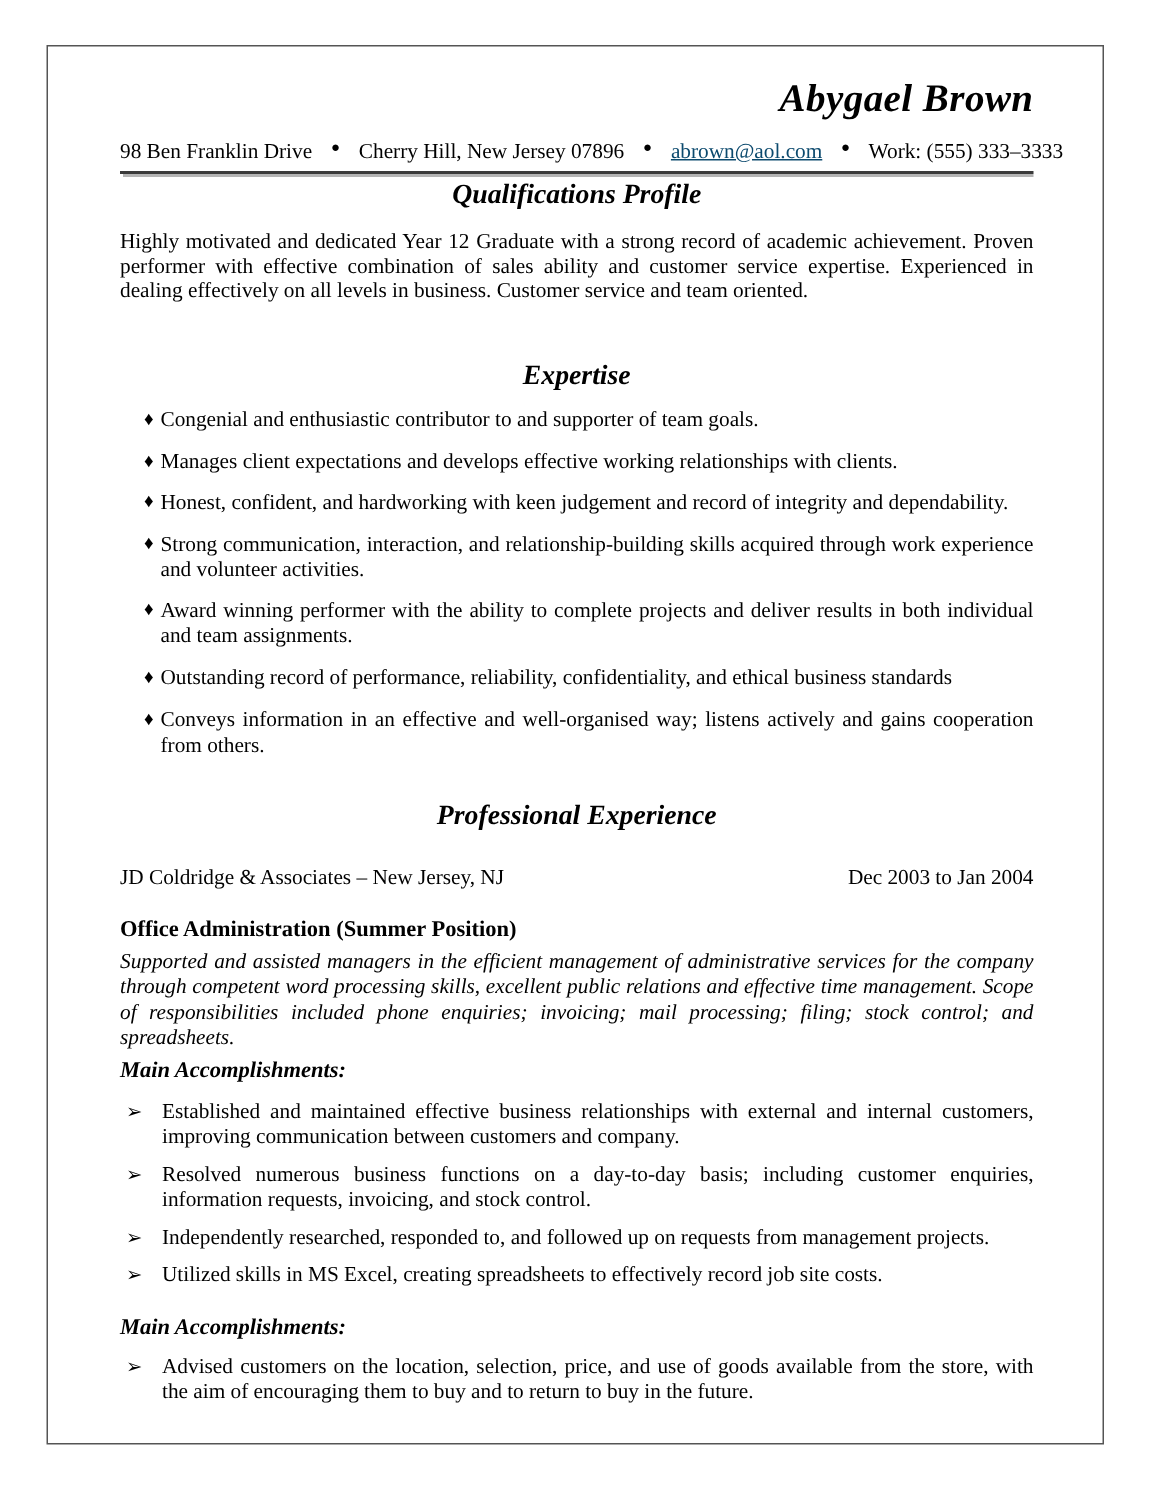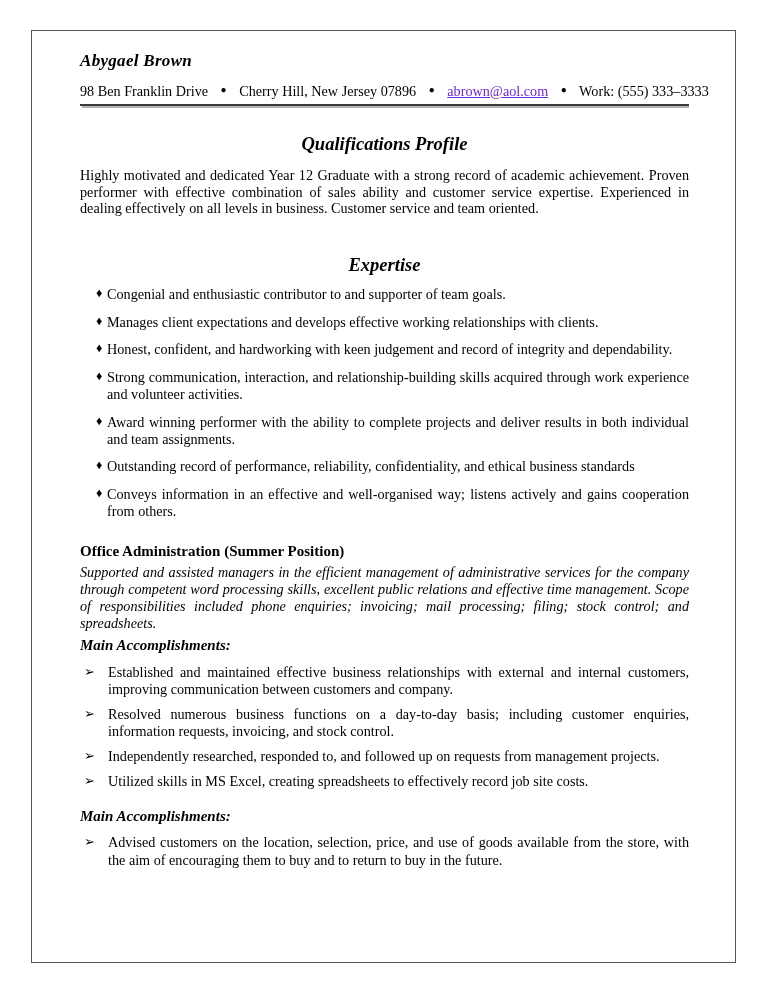--- a/index.html
+++ b/index.html
@@ -28,22 +28,22 @@
 
   .doc-body {
     position: absolute;
     left: 48px;
     top: 0px;
     width: 609px;
   }
 
   
   .resume-name {
-    text-align: left;
-    font-size: 17px;
+    text-align: right;
+    font-size: 26px;
     font-weight: bold;
     font-style: italic;
     letter-spacing: 0.3px;
     margin: 21px 0 0 0;
     line-height: 1.1;
   }
 
   .contact-line {
     text-align: center;
     font-size: 14.2px;
@@ -53,21 +53,21 @@
   }
   .contact-line .sep {
     display: inline-block;
     padding: 0 9px;
     font-size: 10px;
     vertical-align: middle;
     position: relative;
     top: -2px;
   }
   .contact-email {
-    color: #6d28d9;
+    color: #0c4a6e;
     text-decoration: underline;
     cursor: pointer;
   }
 
   .header-rule {
     margin-top: 4px;
     height: 5px;
     position: relative;
   }
   .header-rule .rule-thick {
@@ -84,21 +84,21 @@
   }
 
   
   .section-heading {
     text-align: center;
     font-size: 18.5px;
     font-weight: bold;
     font-style: italic;
     line-height: 1.2;
   }
-  .section-heading.qualifications { margin-top: 24px; }
+  .section-heading.qualifications { }
   .section-heading.expertise { margin-top: 37px; }
   .section-heading.experience { margin-top: 27px; }
 
   
   .body-paragraph {
     font-size: 14.2px;
     line-height: 1.18;
     text-align: justify;
     margin-top: 12px;
   }
@@ -238,22 +238,27 @@
       <div class="bullet-row">
         <span class="bullet-glyph">♦</span>
         <span class="bullet-text">Outstanding record of performance, reliability, confidentiality, and ethical business standards</span>
       </div>
       <div class="bullet-row">
         <span class="bullet-glyph">♦</span>
         <span class="bullet-text">Conveys information in an effective and well-organised way; listens actively and gains cooperation from others.</span>
       </div>
     </div>
 
+    <div class="section-heading experience">Professional Experience</div>
 
     <div class="job-entry first">
+      <div class="job-header-row">
+        <span class="job-company">JD Coldridge &amp; Associates – New Jersey, NJ</span>
+        <span class="job-dates">Dec 2003 to Jan 2004</span>
+      </div>
       <div class="job-title">Office Administration (Summer Position)</div>
       <div class="job-description">Supported and assisted managers in the efficient management of administrative services for the company through competent word processing skills, excellent public relations and effective time management. Scope of responsibilities included phone enquiries; invoicing; mail processing; filing; stock control; and spreadsheets.</div>
       <div class="accomplishments-label">Main Accomplishments:</div>
       <div class="arrow-list">
         <div class="arrow-row">
           <span class="arrow-glyph">➢</span>
           <span class="arrow-text">Established and maintained effective business relationships with external and internal customers, improving communication between customers and company.</span>
         </div>
         <div class="arrow-row">
           <span class="arrow-glyph">➢</span>

